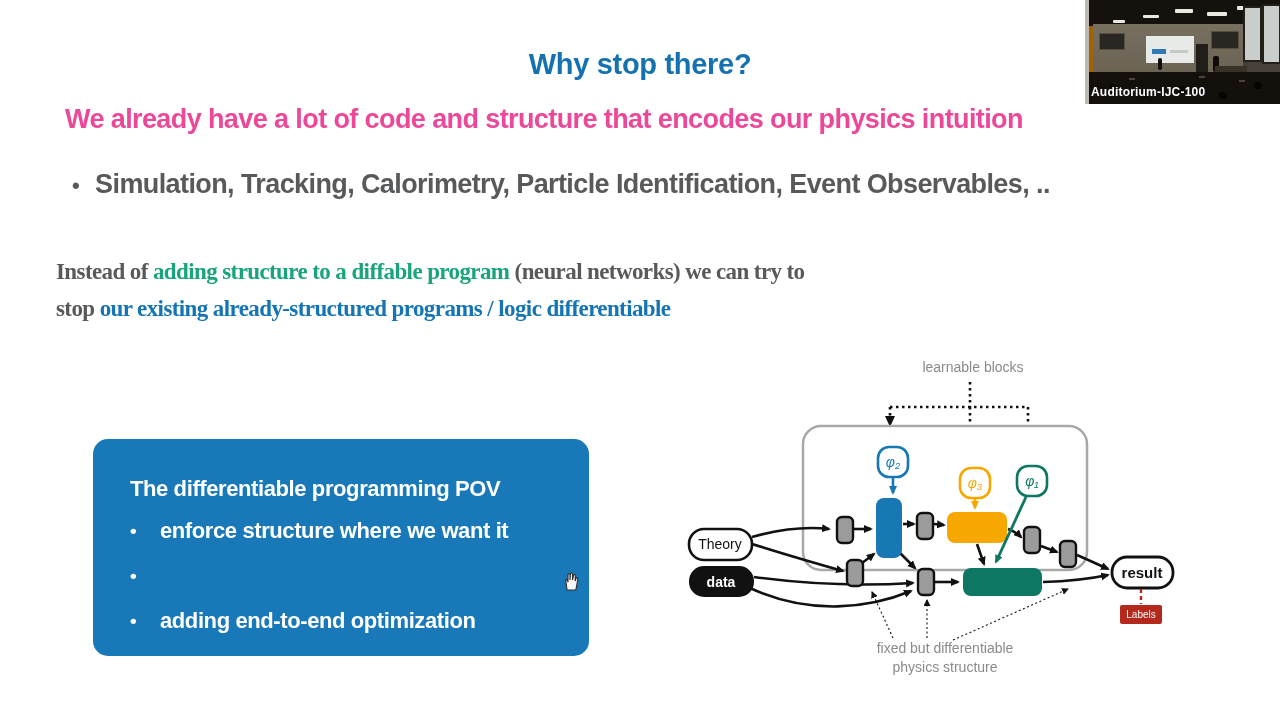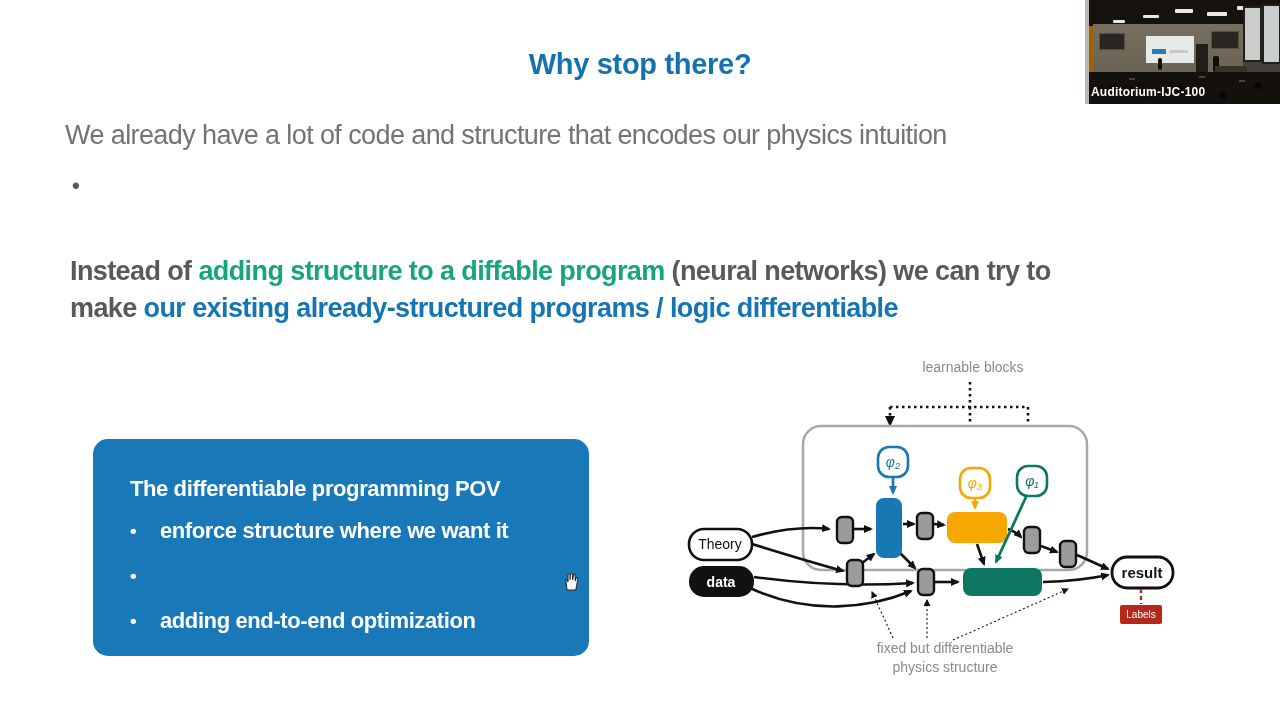--- a/index.html
+++ b/index.html
@@ -1,27 +1,27 @@
 <!DOCTYPE html>
 <html><head>
 <meta charset="utf-8">
 <style>
   html,body{margin:0;padding:0;background:#ffffff;}
   .stage{position:relative;width:1280px;height:720px;background:#ffffff;overflow:hidden;
          font-family:"Liberation Sans",sans-serif;}
   
   .title{position:absolute;top:48px;left:0;width:1280px;text-align:center;
          font-size:29px;font-weight:bold;color:#1572b0;letter-spacing:-0.3px;}
-  .intro{position:absolute;top:120px;left:65px;width:1125px;
-         font-size:27px;font-weight:normal;color:#737373;letter-spacing:-0.6px;line-height:31px;}
+  .intro{position:absolute;top:104px;left:65px;width:1125px;
+         font-size:27px;font-weight:bold;color:#ec4899;letter-spacing:-0.6px;line-height:31px;}
   .intro-bullet{position:absolute;top:169px;left:72px;width:1120px;display:flex;
          font-size:27px;font-weight:bold;color:#58595b;letter-spacing:-0.6px;}
   .intro-bullet .dot{font-size:22px;margin-right:16px;line-height:33px;}
-  .statement{position:absolute;top:253px;left:70px;width:1135px;
-         font-size:27px;font-weight:bold;color:#58595b;letter-spacing:-0.6px;line-height:37px;}
+  .statement{position:absolute;top:253px;left:56px;width:1135px;
+         font-size:23px;font-weight:bold;color:#58595b;letter-spacing:-0.6px;line-height:37px;font-family:Liberation Serif, serif;}
   .tx-green{color:#18a47c;}
   .tx-blue{color:#1575b4;}
   
   .pov{position:absolute;left:93px;top:419px;width:496px;height:217px;background:#1878b8;
        border-radius:15px;color:#ffffff;margin-top:20px;}
   .pov-title{position:absolute;left:37px;top:37px;font-size:22px;font-weight:bold;letter-spacing:-0.4px;}
   .pov-list{position:absolute;left:37px;top:79px;right:20px;}
   .pov-item{display:flex;font-size:22px;font-weight:bold;letter-spacing:-0.4px;margin-bottom:19px;}
   .pov-item .dot{width:30px;font-size:19px;line-height:26px;}
   
@@ -56,25 +56,26 @@
 </head>
 <body>
 
 <div class="stage">
 
   <div class="title">Why stop there?</div>
 
   <div class="intro">We already have a lot of code and structure that encodes our physics intuition</div>
   <div class="intro-bullet">
     <span class="dot">•</span>
+    <span>Simulation, Tracking, Calorimetry, Particle Identification, Event Observables, ..</span>
   </div>
 
   <div class="statement">
     <span>Instead of </span><span class="tx-green">adding structure to a diffable program</span><span> (neural networks) we can try to</span><br>
-    <span>make </span><span class="tx-blue">our existing already-structured programs / logic differentiable</span>
+    <span>stop </span><span class="tx-blue">our existing already-structured programs / logic differentiable</span>
   </div>
 
   <div class="pov">
     <div class="pov-title">The differentiable programming POV</div>
     <div class="pov-list">
       <div class="pov-item">
         <span class="dot">•</span>
         <span>enforce structure where we want it</span>
       </div>
       <div class="pov-item">

